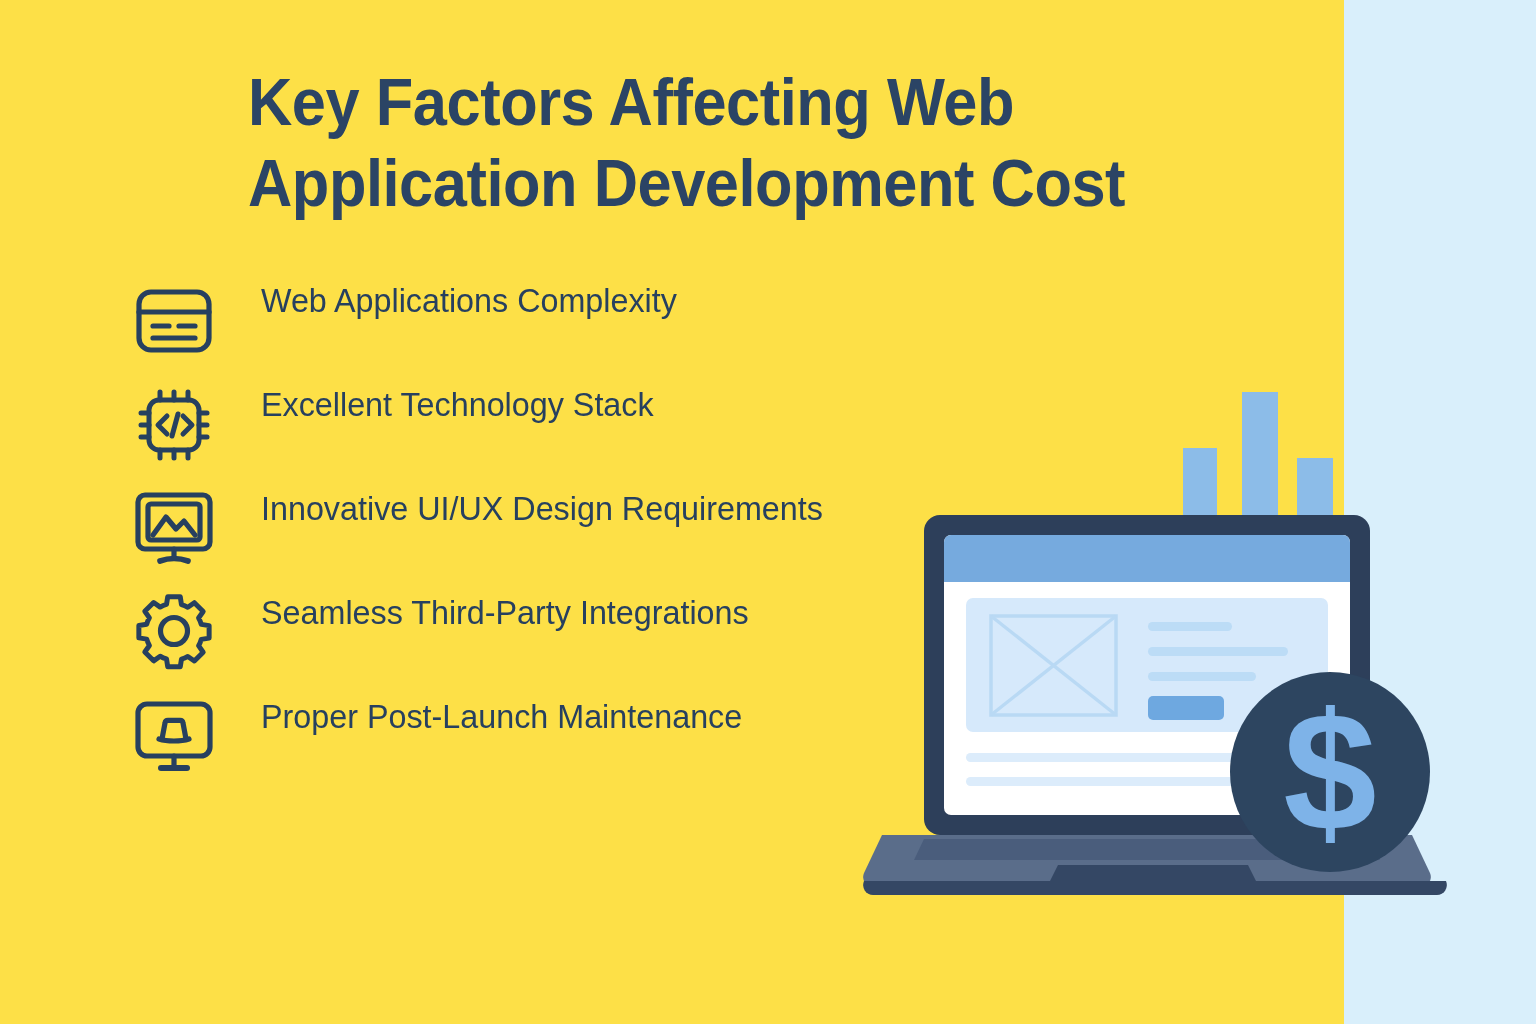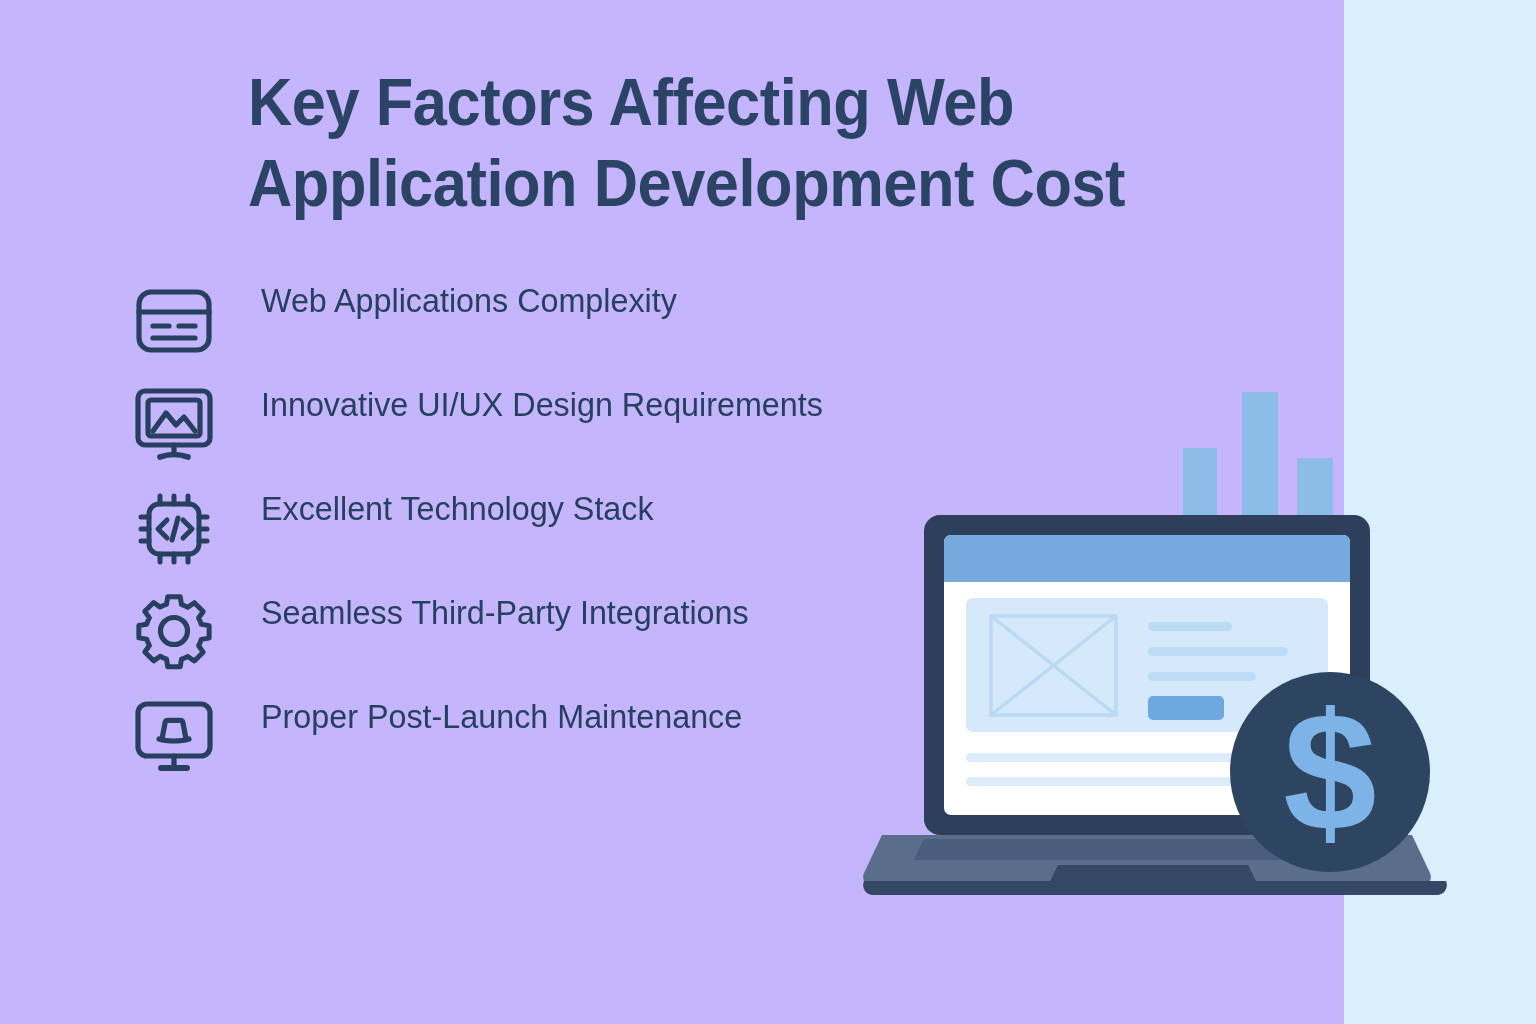--- a/index.html
+++ b/index.html
@@ -14,21 +14,21 @@
     background: #d9effb;
     font-family: "Liberation Sans", sans-serif;
     position: relative;
   }
 
   #infographic {
     position: absolute;
     inset: 0;
     width: 1344px;
     height: 1024px;
-    background: #c4b5fd;
+    background: #fde047;
   }
 
   
   .title {
     position: absolute;
     left: 248px;
     top: 62px;
     width: 1100px;
     color: #2b4465;
     font-size: 66px;
@@ -104,35 +104,20 @@
           <g fill="none" stroke="#27405f" stroke-width="5.2" stroke-linecap="round" stroke-linejoin="round">
             <rect x="6" y="7" width="70" height="58" rx="12"></rect>
             <line x1="6" y1="27" x2="76" y2="27"></line>
             <line x1="20" y1="41" x2="36" y2="41"></line>
             <line x1="46" y1="41" x2="62" y2="41"></line>
             <line x1="20" y1="53" x2="62" y2="53"></line>
           </g>
         </svg>
       </span>
       <span class="factor-label">Web Applications Complexity</span>
-    </div>
-
-    <div class="factor-row">
-      <span class="factor-icon">
-        <svg width="82" height="78" viewBox="0 0 82 78">
-          <g fill="none" stroke="#27405f" stroke-width="5.2" stroke-linecap="round" stroke-linejoin="round">
-            <rect x="5" y="5" width="72" height="54" rx="7"></rect>
-            <rect x="15" y="14" width="52" height="36" rx="3"></rect>
-            <polyline points="20,45 33,27 43,39 51,31 62,45"></polyline>
-            <line x1="41" y1="59" x2="41" y2="68"></line>
-            <path d="M27 71 Q41 66 55 71" stroke-width="5.6"></path>
-          </g>
-        </svg>
-      </span>
-      <span class="factor-label">Innovative UI/UX Design Requirements</span>
     </div>
 
     <div class="factor-row">
       <span class="factor-icon">
         <svg width="82" height="78" viewBox="0 0 82 78">
           <g fill="none" stroke="#27405f" stroke-width="5" stroke-linecap="round" stroke-linejoin="round">
             <rect x="16" y="14" width="50" height="50" rx="10"></rect>
             <line x1="27" y1="6" x2="27" y2="14"></line>
             <line x1="41" y1="6" x2="41" y2="14"></line>
             <line x1="55" y1="6" x2="55" y2="14"></line>
@@ -151,20 +136,35 @@
           </g>
         </svg>
       </span>
       <span class="factor-label">Excellent Technology Stack</span>
     </div>
 
     <div class="factor-row">
       <span class="factor-icon">
         <svg width="82" height="78" viewBox="0 0 82 78">
           <g fill="none" stroke="#27405f" stroke-width="5.2" stroke-linecap="round" stroke-linejoin="round">
+            <rect x="5" y="5" width="72" height="54" rx="7"></rect>
+            <rect x="15" y="14" width="52" height="36" rx="3"></rect>
+            <polyline points="20,45 33,27 43,39 51,31 62,45"></polyline>
+            <line x1="41" y1="59" x2="41" y2="68"></line>
+            <path d="M27 71 Q41 66 55 71" stroke-width="5.6"></path>
+          </g>
+        </svg>
+      </span>
+      <span class="factor-label">Innovative UI/UX Design Requirements</span>
+    </div>
+
+    <div class="factor-row">
+      <span class="factor-icon">
+        <svg width="82" height="78" viewBox="0 0 82 78">
+          <g fill="none" stroke="#27405f" stroke-width="5.2" stroke-linecap="round" stroke-linejoin="round">
             <path d="M34.5 5 h13 l1.3 8.2 a26 26 0 0 1 6.6 2.8 l6.8-4.8 9.2 9.2 -4.8 6.8 a26 26 0 0 1 2.8 6.6 l8.2 1.3 v13 l-8.2 1.3 a26 26 0 0 1 -2.8 6.6 l4.8 6.8 -9.2 9.2 -6.8-4.8 a26 26 0 0 1 -6.6 2.8 L47.5 78 h-13 l-1.3-8.2 a26 26 0 0 1 -6.6-2.8 l-6.8 4.8 -9.2-9.2 4.8-6.8 a26 26 0 0 1 -2.8-6.6 L4.4 47.9 v-13 l8.2-1.3 a26 26 0 0 1 2.8-6.6 l-4.8-6.8 9.2-9.2 6.8 4.8 a26 26 0 0 1 6.6-2.8 z" transform="translate(0,-4) scale(0.96) translate(1.7,2)"></path>
             <circle cx="41" cy="37" r="13.5"></circle>
           </g>
         </svg>
       </span>
       <span class="factor-label">Seamless Third-Party Integrations</span>
     </div>
 
 
     <div class="factor-row">

